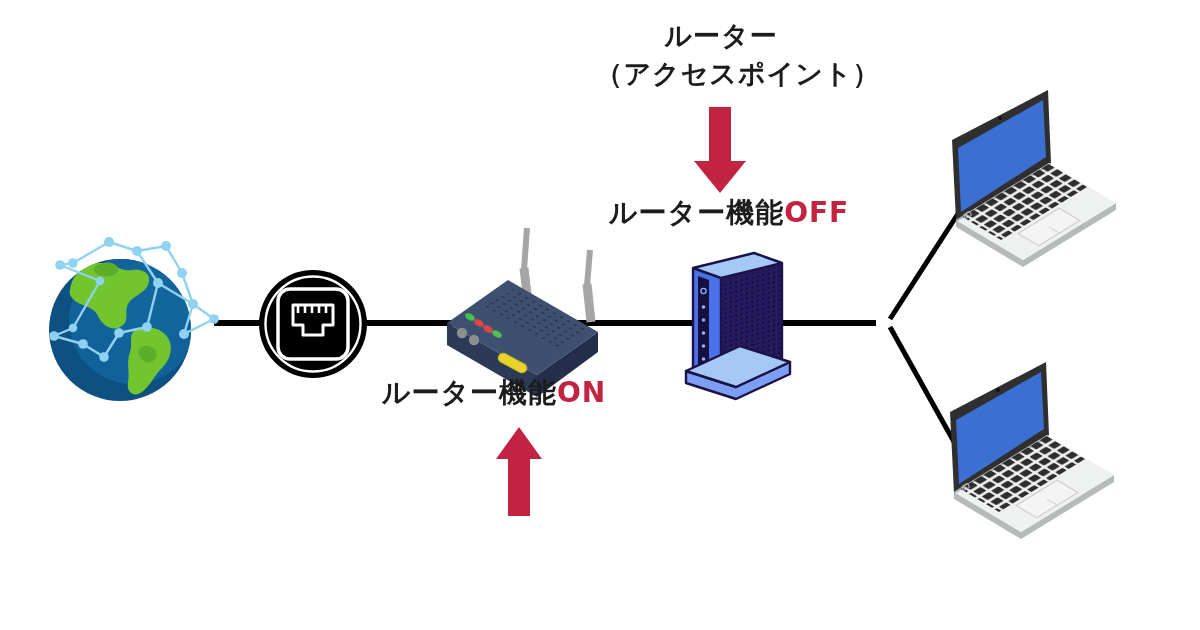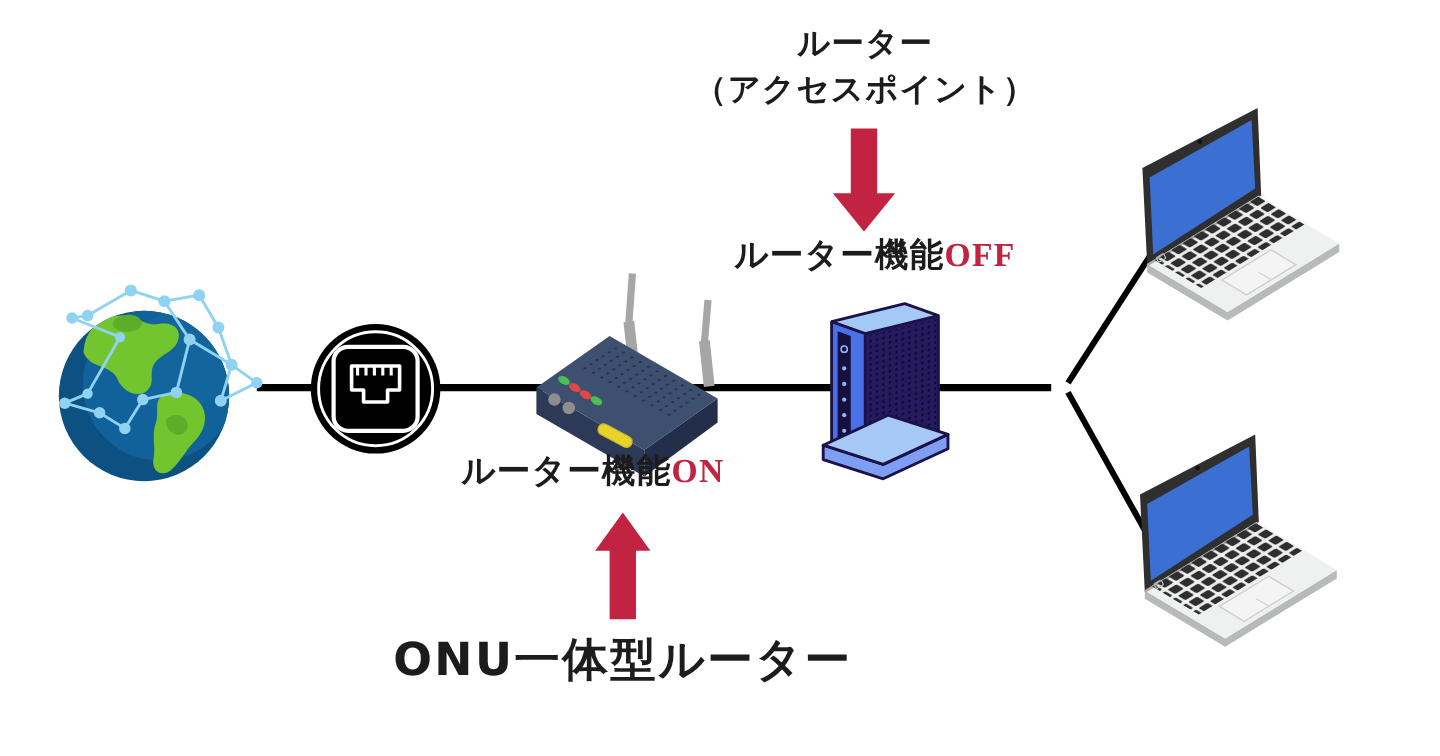--- a/index.html
+++ b/index.html
@@ -9,21 +9,21 @@
   }
   #scene{position:absolute;left:0;top:0;}
   .lbl{
     position:absolute;transform:translate(-50%,-50%);
     font-weight:bold;color:var(--text-black,#1c1c1c);
     white-space:nowrap;letter-spacing:1px;text-align:right;
   }
   .fs27{font-size:27px;}
   .fs28{font-size:28px;}
   .fs38{font-size:38px;letter-spacing:2px;}
-  .red{color:var(--accent-red,#C22340);font-family:Liberation Serif, serif;}
+  .red{color:var(--accent-red,#C22340);}
   .fill-accent{fill:var(--accent-red,#C22340);}
   .stroke-line{stroke:var(--line-black,#000);}
   .fill-screen{fill:var(--laptop-screen,#3B6FD1);}
   .fill-ocean{fill:var(--globe-ocean,#11619B);}
   .fill-land{fill:var(--globe-land,#72C52F);}
   .net{stroke:var(--globe-network,#8FD2F2);}
   .netdot{fill:var(--globe-network,#8FD2F2);}
 </style>
 </head>
 <body>
@@ -155,25 +155,24 @@
   </g>
 
   <use href="#lap"></use>
   <use href="#lap" x="-2" y="272"></use>
 
   <polygon class="fill-accent" points="709,107 731,107 731,161 746,161 720,193 694,161 709,161"></polygon>
   <polygon class="fill-accent" points="519,427 542,459 530,459 530,516 508,516 508,459 496,459"></polygon>
 </svg>
 
 <div class="lbl fs27" style="left:721px;top:36px">ルーター</div>
-<div class="lbl fs27" style="left:721px;top:74px">（アクセスポイント）</div>
+<div class="lbl fs27" style="left:738px;top:74px">（アクセスポイント）</div>
 
 <div class="lbl fs28" style="left:729px;top:213px">
   <span>ルーター機能</span><span class="red">OFF</span>
 </div>
 
 <div class="lbl fs28" style="left:494px;top:393px">
   <span>ルーター機能</span><span class="red">ON</span>
 </div>
 
-<div class="lbl fs38" style="left:519px;top:550px">ONU一体型ルーター</div>
 
 </div>
 
 </body></html>

